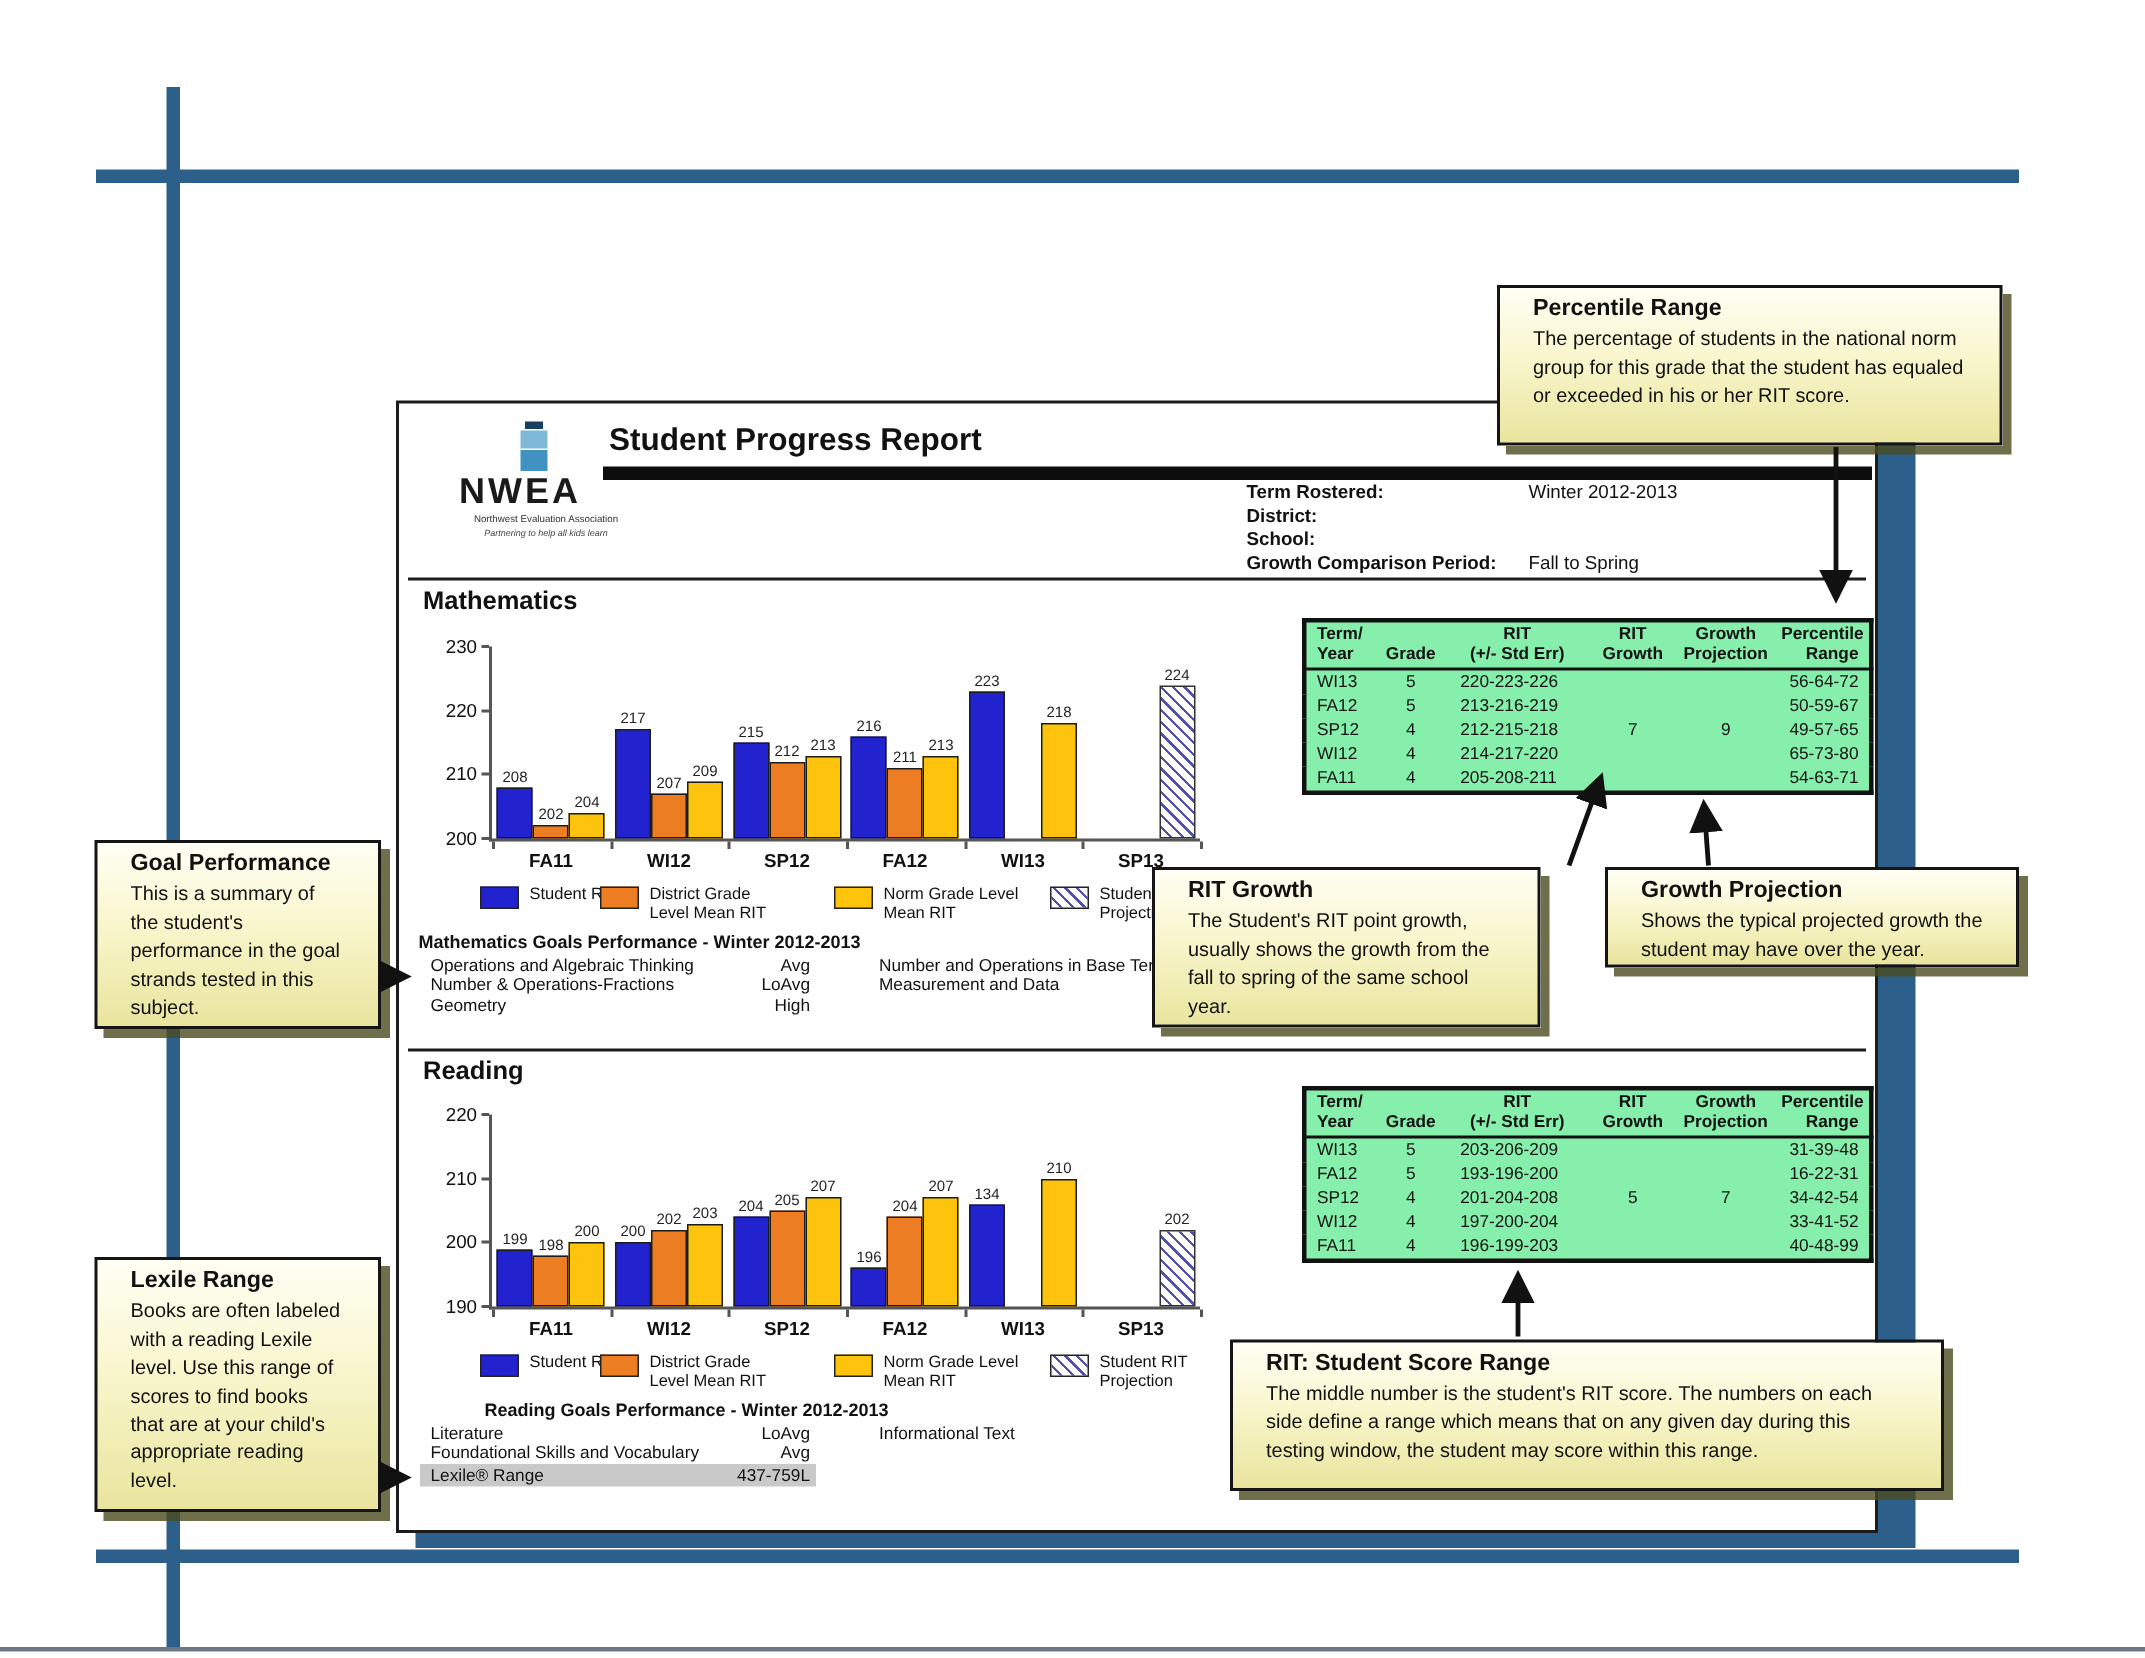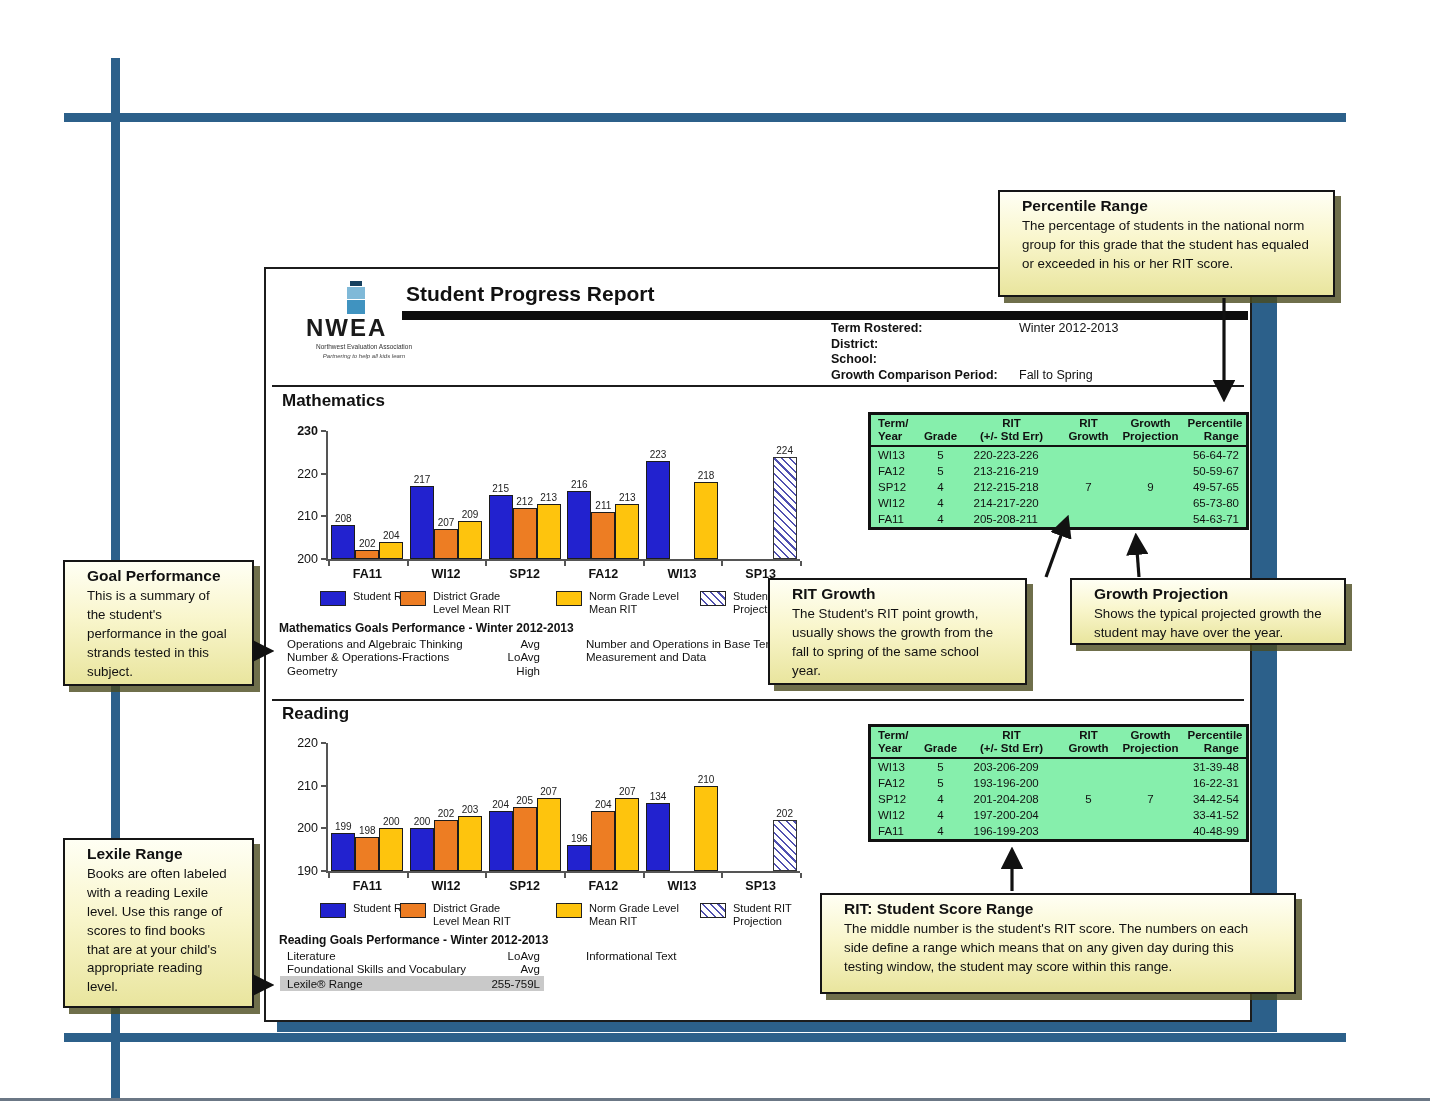--- a/index.html
+++ b/index.html
@@ -67,21 +67,21 @@
   .legend{position:absolute;left:50px;width:700px;height:32px;}
   .lg-math{top:321px;}
   .lg-reading{top:633px;}
   .legend-item{position:absolute;top:0;display:flex;}
   .swatch{width:26px;height:15px;box-sizing:border-box;border:1.5px solid #222;margin-right:7px;flex:none;margin-top:1px;}
   .legend-text{font-size:11px;line-height:12.5px;width:92px;}
 
   
   .goals-title{position:absolute;left:13px;font-size:12px;font-weight:bold;}
   .gt-math{top:352px;}
-  .gt-reading{top:664px;}
+  .gt-reading{top:664px;margin-left:44px;}
   .goals{position:absolute;font-size:11.5px;}
   .goals-left{left:14px;width:264px;}
   .goals-right{left:313px;width:250px;}
   .g-math{top:368px;}
   .g-reading{top:680px;}
   .goal-row{display:flex;height:13.5px;align-items:center;padding:0 4px 0 7px;}
   .goal-label{white-space:nowrap;}
   .goal-value{margin-left:auto;white-space:nowrap;}
   .goal-highlight{background:var(--lexile-highlight);height:15px;}
 
@@ -158,21 +158,21 @@
     <div class="divider divider-1"></div>
     <div class="section-title st-math">Mathematics</div>
 
     <div class="chart chart-math">
         <div class="y-tick-label" style="top: 135px;">200</div>
         <div class="y-tick-mark" style="top: 141px;"></div>
         <div class="y-tick-label" style="top: 92.3333px;">210</div>
         <div class="y-tick-mark" style="top: 98.3333px;"></div>
         <div class="y-tick-label" style="top: 49.6667px;">220</div>
         <div class="y-tick-mark" style="top: 55.6667px;"></div>
-        <div class="y-tick-label" style="top: 7px; font-weight: bold;">230</div>
+        <div class="y-tick-label" style="top: 7px;">230</div>
         <div class="y-tick-mark" style="top: 13px;"></div>
         <div class="plot">
           <div class="x-tick" style="left: 0px;"></div>
           <div class="group" style="left: 0px; width: 78.6667px;">
             <div class="slot">
               <div class="bar-label">208</div>
               <div class="bar s-student" style="height: 34.1333px;"></div>
             </div>
             <div class="slot">
               <div class="bar-label">202</div>
@@ -507,21 +507,21 @@
         <div class="goal-row">
           <span class="goal-label">Literature</span>
           <span class="goal-value">LoAvg</span>
         </div>
         <div class="goal-row">
           <span class="goal-label">Foundational Skills and Vocabulary</span>
           <span class="goal-value">Avg</span>
         </div>
         <div class="goal-row goal-highlight">
           <span class="goal-label">Lexile® Range</span>
-          <span class="goal-value">255-759L</span>
+          <span class="goal-value">437-759L</span>
         </div>
       </div>
     <div class="goals goals-right g-reading">
         <div class="goal-row">
           <span class="goal-label">Informational Text</span>
           <span class="goal-value"></span>
         </div>
       </div>
     <table class="rit-table tb-reading">
         <colgroup>

